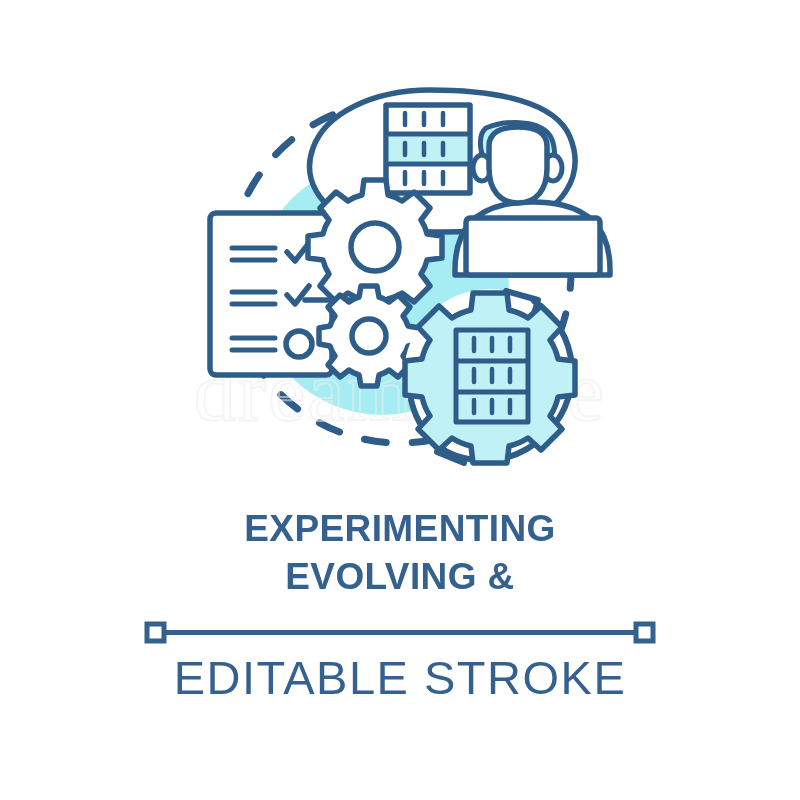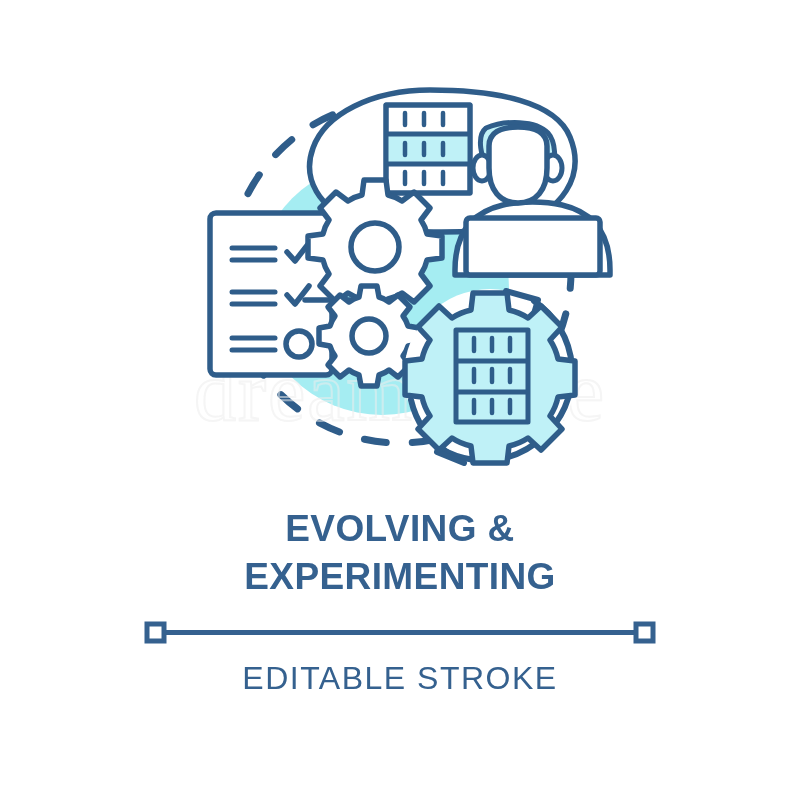--- a/index.html
+++ b/index.html
@@ -44,21 +44,21 @@
   }
   .footer{
     position:absolute;
     left:0;
     top:650px;
     width:800px;
     text-align:center;
   }
   .footer .line{
     display:block;
-    font-size:32px;
+    font-size:47px;
     font-weight:normal;
     letter-spacing:1.5px;
     line-height:56px;
     color:#35618f;
   }
 </style>
 </head>
 <body>
 
 <div class="page">
@@ -237,22 +237,22 @@
 
         <line x1="474" y1="400" x2="474" y2="413" stroke="#2f5d8a" stroke-width="4.5" stroke-linecap="round"></line>
         <line x1="492" y1="400" x2="492" y2="413" stroke="#2f5d8a" stroke-width="4.5" stroke-linecap="round"></line>
         <line x1="510" y1="400" x2="510" y2="413" stroke="#2f5d8a" stroke-width="4.5" stroke-linecap="round"></line>
       </g>
 
     </svg>
   </div>
 
   <div class="caption">
+    <span class="line">EXPERIMENTING</span>
     <span class="line">EVOLVING &amp;</span>
-    <span class="line">EXPERIMENTING</span>
   </div>
 
   <div class="stroke-bar">
     <svg viewBox="0 0 800 40" width="800" height="40" xmlns="http://www.w3.org/2000/svg">
       <rect x="147" y="12" width="17" height="17" fill="#ffffff" stroke="#35618f" stroke-width="5"></rect>
       <line x1="164" y1="20.5" x2="636" y2="20.5" stroke="#35618f" stroke-width="5"></line>
       <rect x="636" y="12" width="17" height="17" fill="#ffffff" stroke="#35618f" stroke-width="5"></rect>
     </svg>
   </div>
 

